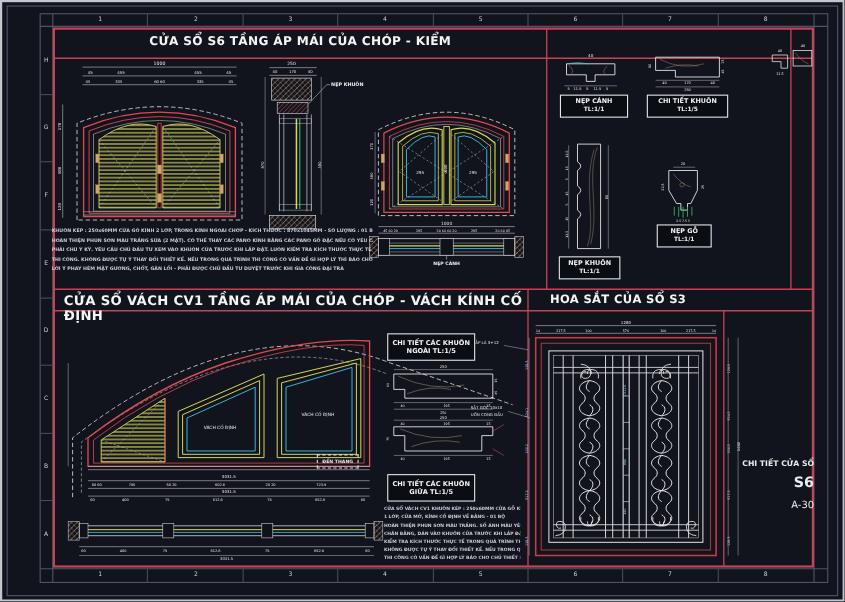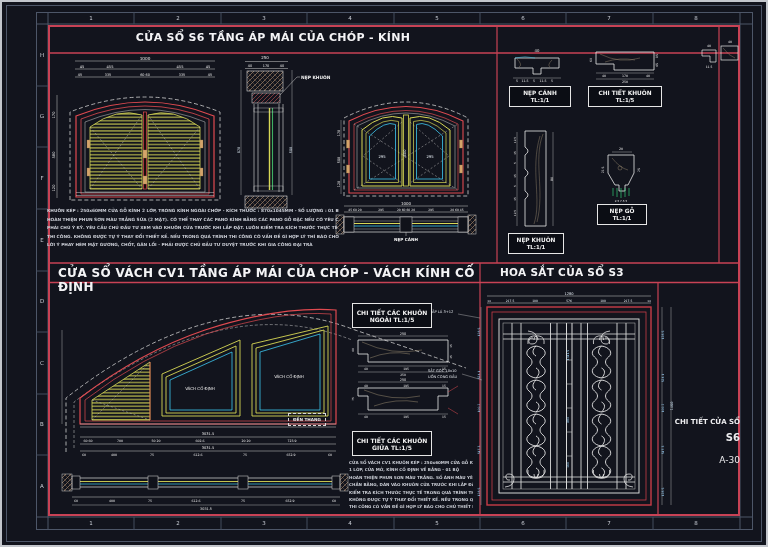--- a/index.html
+++ b/index.html
@@ -513,21 +513,21 @@
     <div class="grid-num" style="left:36px;top:52px;width:12px">H</div>
     <div class="grid-num" style="left:36px;top:113px;width:12px">G</div>
     <div class="grid-num" style="left:36px;top:175px;width:12px">F</div>
     <div class="grid-num" style="left:36px;top:237px;width:12px">E</div>
     <div class="grid-num" style="left:36px;top:298px;width:12px">D</div>
     <div class="grid-num" style="left:36px;top:360px;width:12px">C</div>
     <div class="grid-num" style="left:36px;top:421px;width:12px">B</div>
     <div class="grid-num" style="left:36px;top:483px;width:12px">A</div>
   </div>
 
-  <div class="title" style="left:49px;top:31px;width:448px;text-align:center;font-size:11px">CỬA SỔ S6 TẦNG ÁP MÁI CỦA CHÓP - KÍNH</div>
+  <div class="title" style="left:49px;top:31px;width:448px;text-align:center;font-size:11px">CỬA SỔ S6 TẦNG ÁP MÁI CỦA CHÓP - KIỂM</div>
   <div class="title" style="left:58px;top:266px;width:420px;font-size:12px">CỬA SỔ VÁCH CV1 TẦNG ÁP MÁI CỦA CHÓP - VÁCH KÍNH CỐ ĐỊNH</div>
   <div class="title" style="left:500px;top:266px;width:156px;font-size:10.5px">HOA SẮT CỦA SỔ S3</div>
 
   <div class="lbl-box" style="left:509px;top:86px;width:60px;height:19px">
     <div class="l1">NẸP CÁNH</div>
     <div class="l2">TL:1/1</div>
   </div>
   <div class="lbl-box" style="left:588px;top:86px;width:72px;height:19px">
     <div class="l1">CHI TIẾT KHUÔN</div>
     <div class="l2">TL:1/5</div>
@@ -565,18 +565,18 @@
     <div>KHÔNG ĐƯỢC TỰ Ý THAY ĐỔI THIẾT KẾ. NẾU TRONG QUÁ TRÌNH</div>
     <div>THI CÔNG CÓ VẤN ĐỀ GÌ HỢP LÝ BÁO CHO CHỦ THIẾT KẾ ĐỂ XỬ LÝ</div>
   </div>
 
   <div class="dashed-box" style="left:288px;top:413px;width:36px;height:11px">
     <span>ĐẾN THANG</span>
   </div>
 
   <div>
     <div class="tb" style="left:664px;top:418px;width:76px;font-size:7px">CHI TIẾT CỬA SỔ</div>
-    <div class="tb" style="left:664px;top:432px;width:76px;font-size:10px">S6</div>
+    <div class="tb" style="left:664px;top:432px;width:76px;font-size:13px">S6</div>
     <div class="tb" style="left:698px;top:455px;width:42px;font-size:9px;font-weight:normal">A-30</div>
   </div>
 
   <div class="edge"></div>
 </div>
 
 </body></html>

